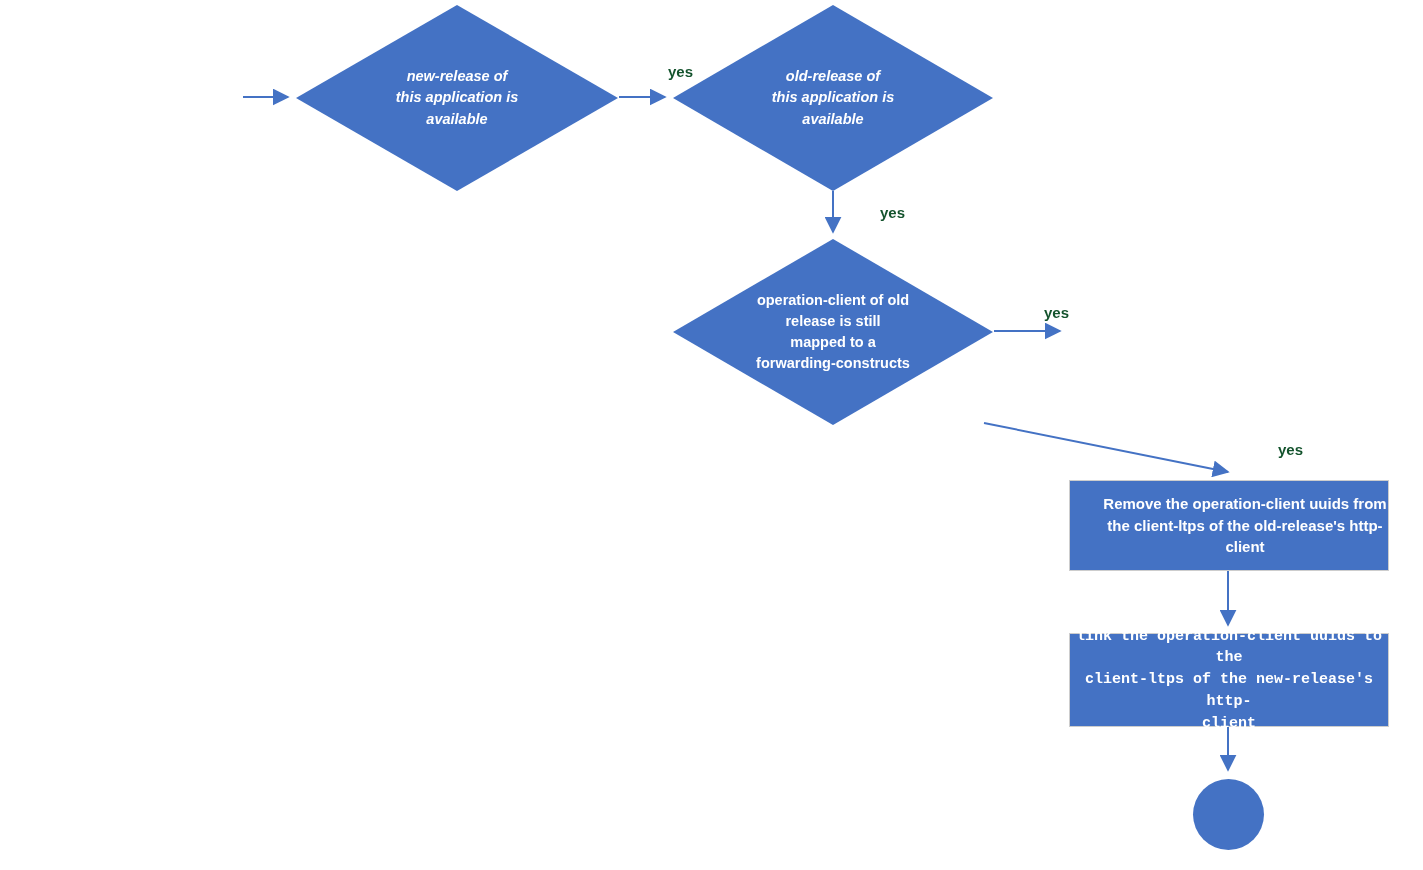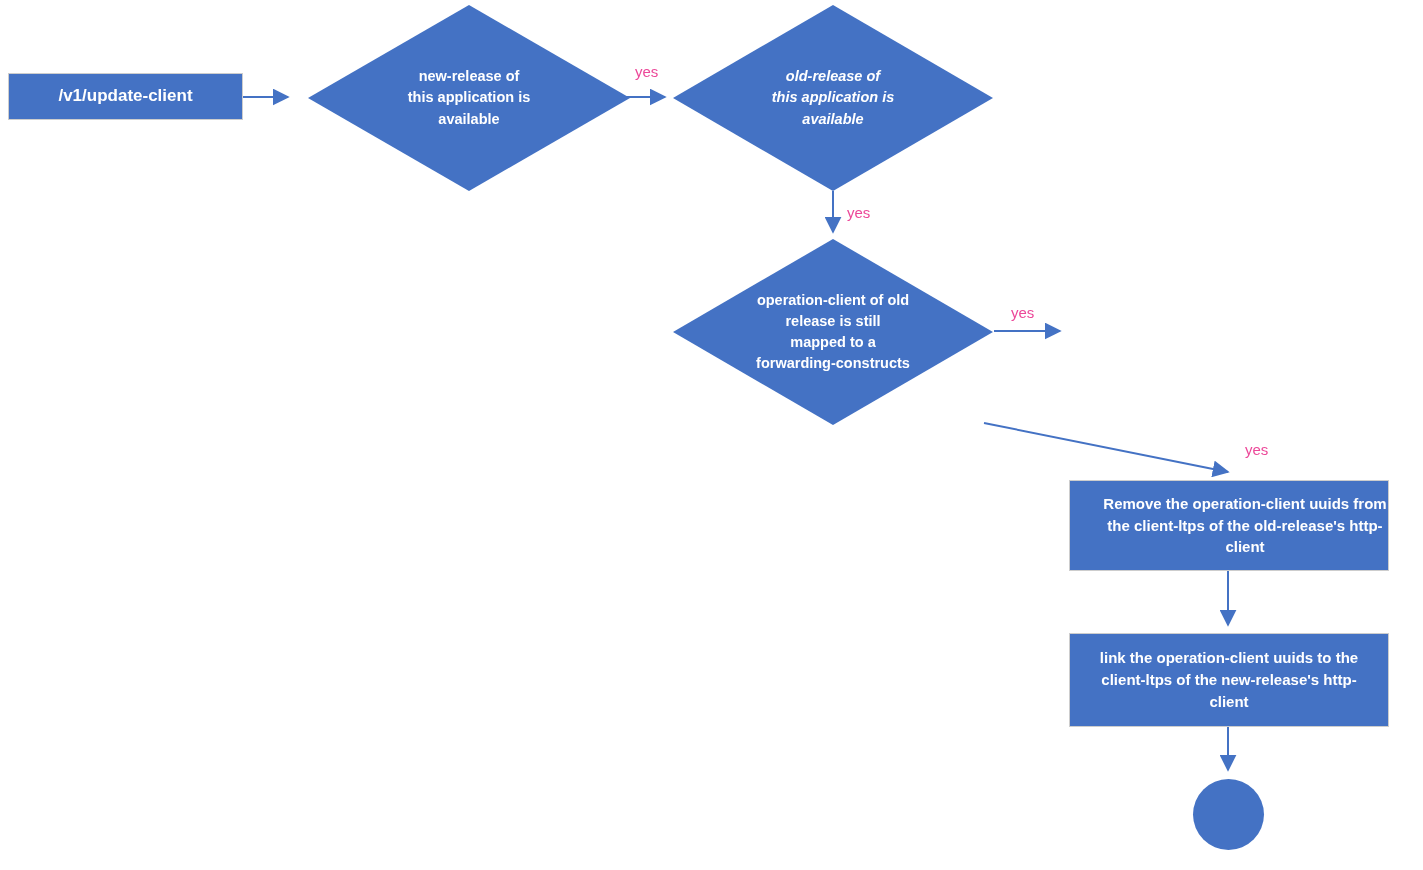--- a/index.html
+++ b/index.html
@@ -34,42 +34,44 @@
     border: 1px solid #cdcdcd;
   }
   .diamond {
     clip-path: polygon(50% 0, 100% 50%, 50% 100%, 0 50%);
     font-size: 14.5px;
   }
   .node-start {
     left: 8px; top: 73px; width: 235px; height: 47px;
     font-size: 17px;
   }
-  .node-d1 { left: 308px; top: 5px;  width: 322px; height: 186px; }
+  .node-d1 { left: 296px; top: 5px;  width: 322px; height: 186px; font-style: italic; }
   .node-d2 { left: 673px; top: 5px;  width: 320px; height: 186px; font-style: italic; }
   .node-d3 { left: 673px; top: 239px; width: 320px; height: 186px; }
   .node-d4 { left: 1068px; top: 240px; width: 322px; height: 183px; }
   .node-r2 {
     left: 1069px; top: 480px; width: 320px; height: 91px;
     font-size: 15px;
     padding-left: 32px;
   }
   .node-r3 {
     left: 1069px; top: 633px; width: 320px; height: 94px;
     font-size: 15px;
+    font-family: Liberation Mono, monospace;
   }
   .node-end {
     left: 1193px; top: 779px; width: 71px; height: 71px;
     border-radius: 50%;
   }
   .edge-label {
     position: absolute;
-    color: #ec4899;
-    font-weight: normal;
+    color: #14532d;
+    font-weight: bold;
     font-size: 15px;
+    margin-left: 33px;
   }
   .lbl-yes1 { left: 635px;  top: 63px; }
   .lbl-yes2 { left: 847px;  top: 204px; }
   .lbl-yes3 { left: 1011px; top: 304px; }
   .lbl-yes4 { left: 1245px; top: 441px; }
   svg.arrows {
     position: absolute;
     left: 0; top: 0;
     width: 1423px;
     height: 870px;
@@ -93,23 +95,20 @@
     </defs>
     <line x1="243" y1="97" x2="288" y2="97" marker-end="url(#ah)"></line>
     <line x1="619" y1="97" x2="665" y2="97" marker-end="url(#ah)"></line>
     <line x1="833" y1="191" x2="833" y2="232" marker-end="url(#ah)"></line>
     <line x1="994" y1="331" x2="1060" y2="331" marker-end="url(#ah)"></line>
     <line x1="1228" y1="423" x2="1472" y2="472" transform="translate(-244,0)" marker-end="url(#ah)"></line>
     <line x1="1228" y1="571" x2="1228" y2="625" marker-end="url(#ah)"></line>
     <line x1="1228" y1="717" x2="1228" y2="770" marker-end="url(#ah)"></line>
   </svg>
 
-  <div class="shape proc node-start">
-    <span class="lbl">/v1/update-client</span>
-  </div>
 
   <div class="shape diamond node-d1">
     <span class="lbl">new-release of
 this application is
 available</span>
   </div>
 
   <div class="shape diamond node-d2">
     <span class="lbl">old-release of
 this application is

